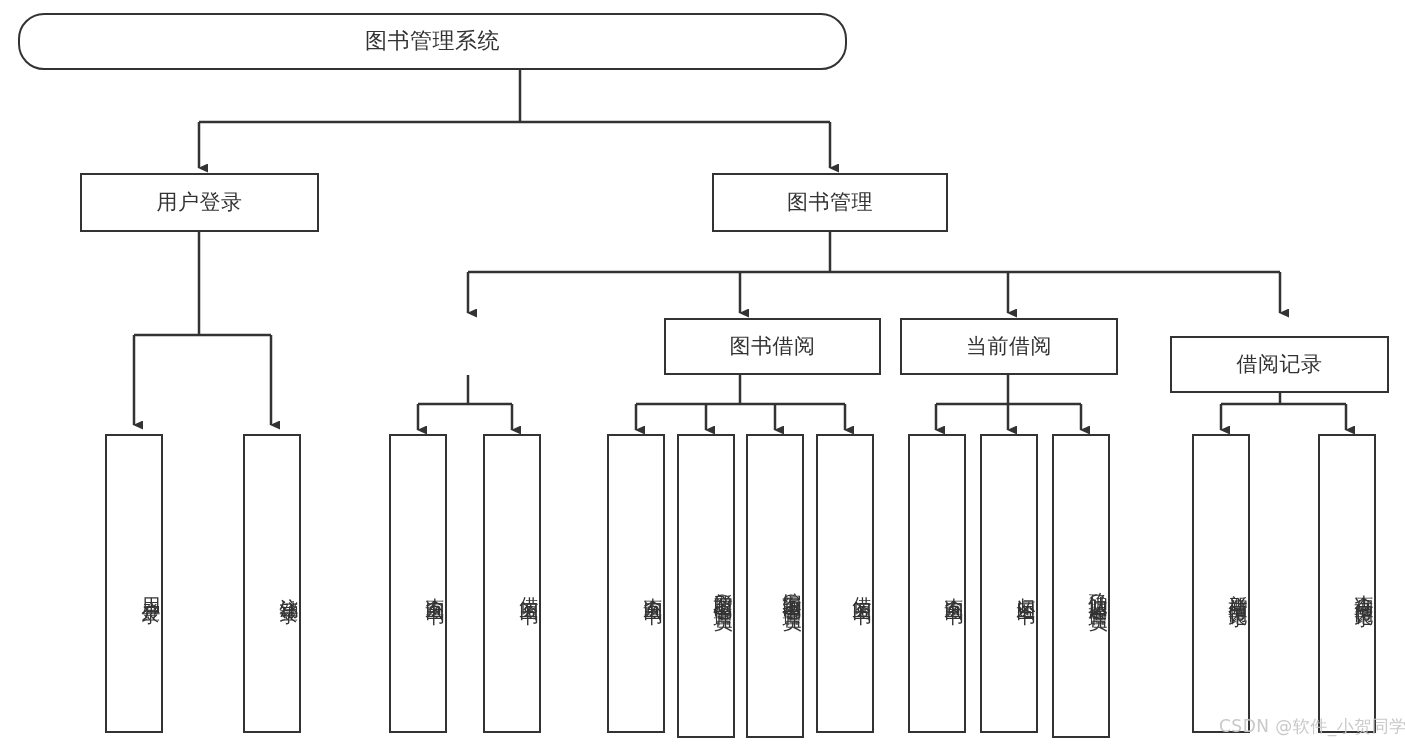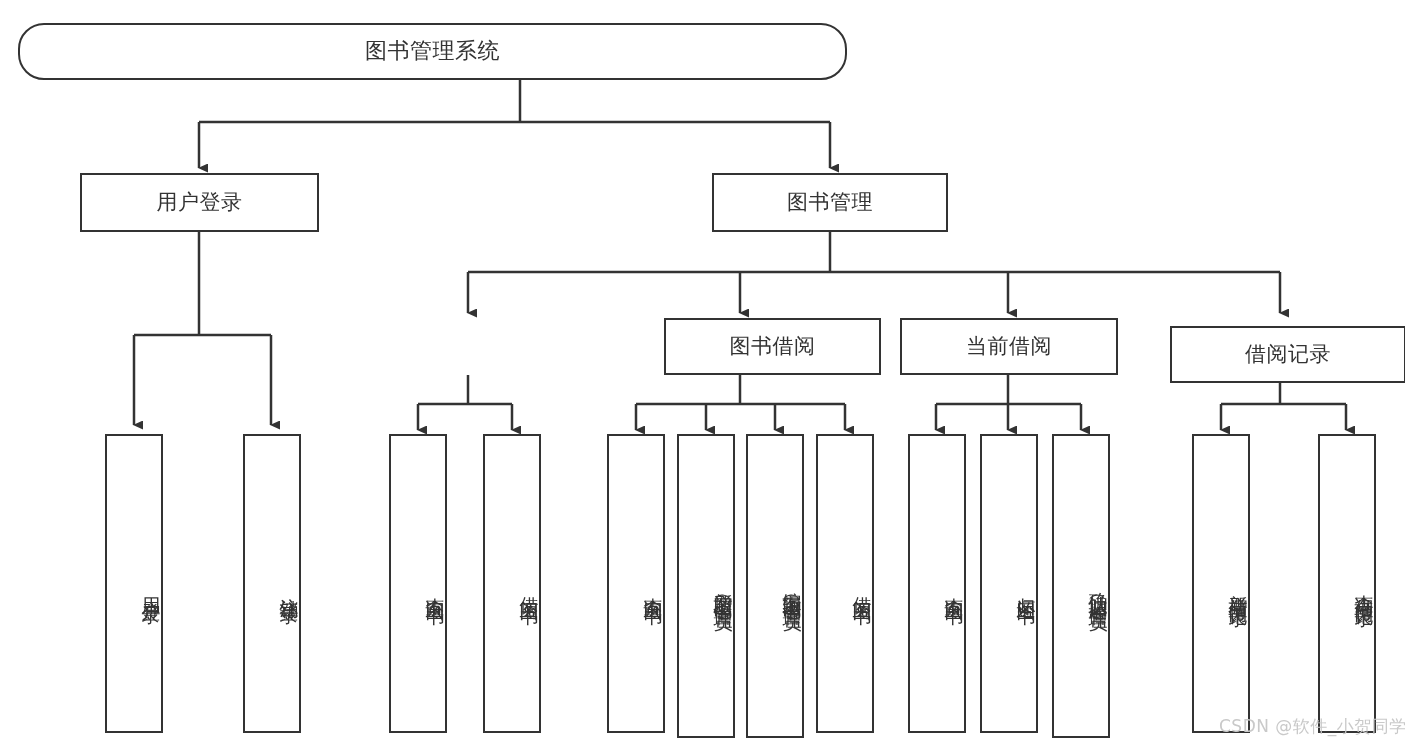--- a/index.html
+++ b/index.html
@@ -118,38 +118,38 @@
       <path d="M1008,404 L1008,430" marker-end="url(#arrowhead)"></path>
       <path d="M1081,404 L1081,430" marker-end="url(#arrowhead)"></path>
 
       <path d="M1280,375 L1280,404"></path>
       <path d="M1221,404 L1346,404"></path>
       <path d="M1221,404 L1221,430" marker-end="url(#arrowhead)"></path>
       <path d="M1346,404 L1346,430" marker-end="url(#arrowhead)"></path>
     </g>
   </svg>
 
-  <div class="node horiz root" style="left:18px; top:23px; width:829px; height:57px;border-radius:26px;">
+  <div class="node horiz root" style="left:18px; top:13px; width:829px; height:57px;border-radius:26px;">
     <span>图书管理系统</span>
   </div>
 
   <div class="node horiz" style="left:80px; top:173px; width:239px; height:59px;">
     <span>用户登录</span>
   </div>
   <div class="node horiz" style="left:712px; top:173px; width:236px; height:59px;">
     <span>图书管理</span>
   </div>
 
   <div class="node horiz" style="left:632px; top:318px; width:217px; height:57px;margin-left:32px;">
     <span>图书借阅</span>
   </div>
   <div class="node horiz" style="left:900px; top:318px; width:218px; height:57px;">
     <span>当前借阅</span>
   </div>
-  <div class="node horiz" style="left:1170px; top:326px; width:236px; height:57px;">
+  <div class="node horiz" style="left:1170px; top:336px; width:219px; height:57px;">
     <span>借阅记录</span>
   </div>
 
   <div class="node leaf" style="left:105px; top:434px; width:58px; height:299px;">
     <span class="leaf-text">用户登录</span>
   </div>
   <div class="node leaf" style="left:243px; top:434px; width:58px; height:299px;">
     <span class="leaf-text">注销登录</span>
   </div>
 

